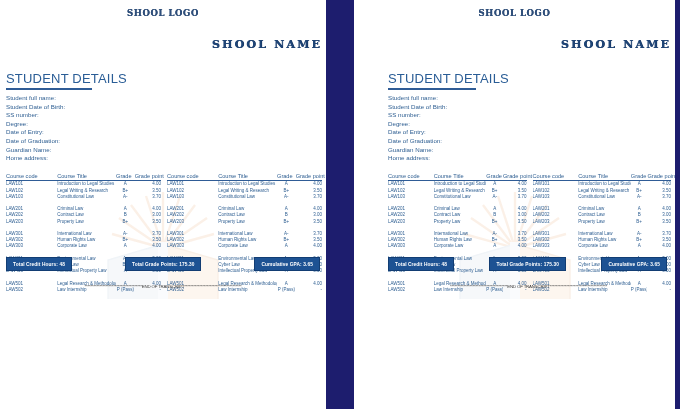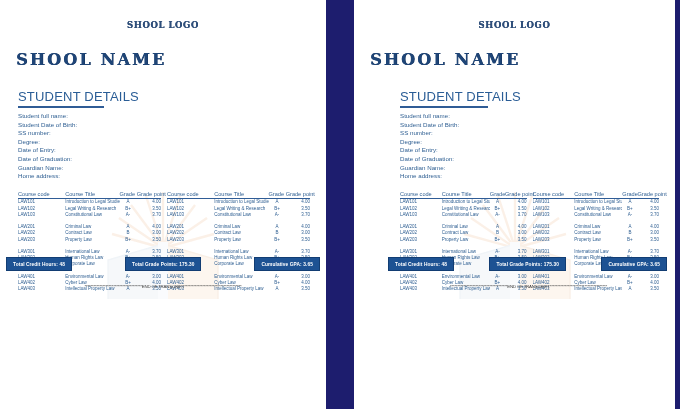--- a/index.html
+++ b/index.html
@@ -28,21 +28,21 @@
     right: 0; top: 0;
     width: 5px; height: 409px;
     background: #1d1d6e;
   }
   
   .page {
     position: relative;
     height: 299px;
     background: #ffffff;
     overflow: hidden;
-    padding: 16px;
+    padding: 4px;
   }
   .page-left  { width: 326px; flex: 0 0 326px; }
   .page-right { width: 321px; flex: 0 0 321px; }
 
   
   .watermark {
     position: absolute;
     left: 50%;
     top: 186px;
     transform: translateX(-50%);
@@ -56,24 +56,24 @@
     text-align: center;
     font-family: "DejaVu Serif", serif;
     font-weight: bold;
     font-size: 8.5px;
     letter-spacing: .6px;
     color: #2e4f7c;
     margin-top: 4px;
     text-shadow: 0 0 .4px #17355f;
   }
   .school-name {
-    text-align: left;
+    text-align: right;
     font-family: "DejaVu Serif", serif;
     font-weight: bold;
-    font-size: 16px;
+    font-size: 11px;
     letter-spacing: 2.2px;
     color: #1f4577;
     margin-top: 20px;
     text-shadow: .4px 0 .3px #12315c;
   }
 
   
   .sd-wrap { margin-top: 20px; padding-left: 2px; }
   .page-right .sd-wrap { padding-left: 30px; }
   .sd-title {

